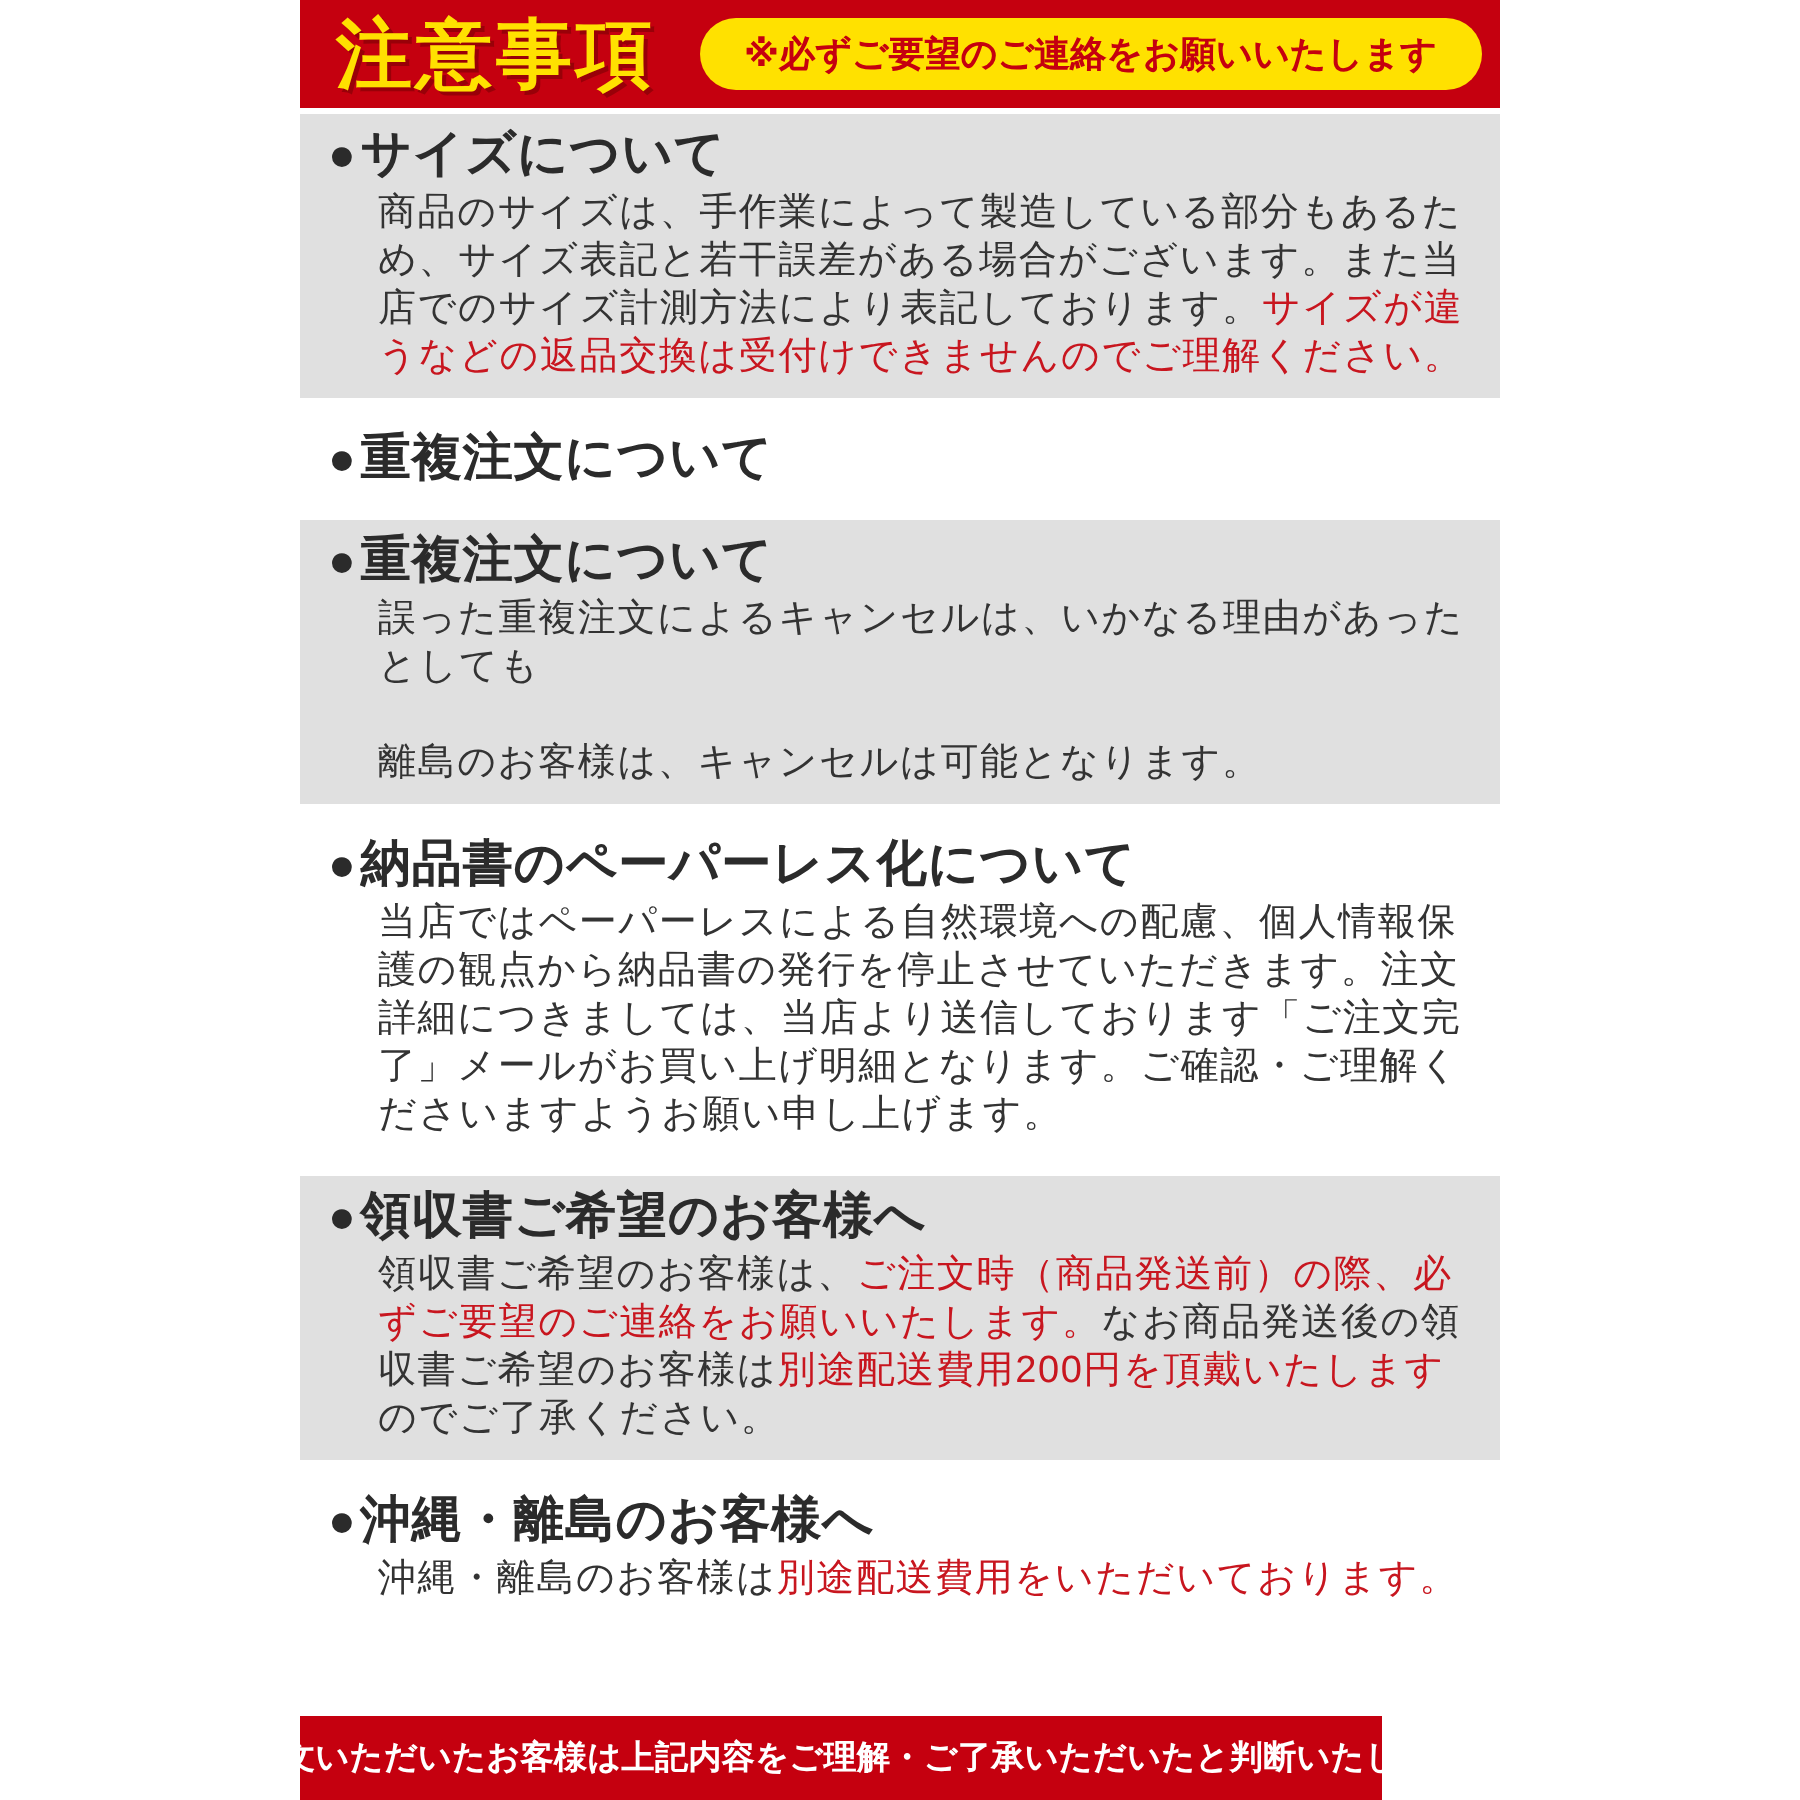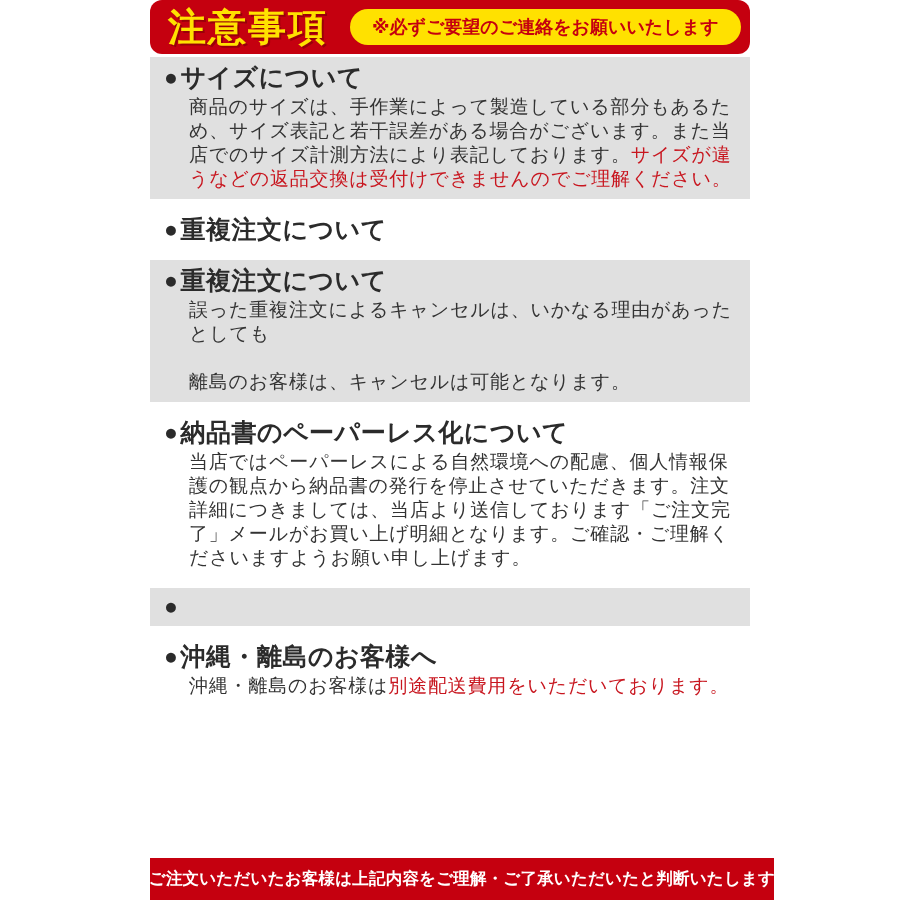--- a/index.html
+++ b/index.html
@@ -16,21 +16,20 @@
   }
   .band { width: 600px; margin: 0 auto; box-sizing: border-box; }
 
   
   .header {
     height: 54px;
     background: var(--band_red);
     display: flex;
     align-items: center;
     padding: 0 20px 0 18px;
-    border-radius: 12px;
   }
   .header-title {
     color: var(--yellow);
     font-size: 38px;
     font-weight: bold;
     letter-spacing: 2px;
     white-space: nowrap;
     text-shadow: 2px 2px 0 rgba(100,0,0,0.45);
   }
   .badge-pill {
@@ -76,21 +75,21 @@
     line-height: 24px;
     letter-spacing: 0.8px;
     color: var(--body_text);
   }
   .section-body .red { color: var(--emphasis_red); }
 
   
   .footer {
     position: absolute;
     left: 150px; bottom: 0;
-    width: 624px; height: 42px;
+    width: 541px; height: 42px;
     background: var(--band_red);
     color: #ffffff;
     font-weight: bold;
     font-size: 16.5px;
     letter-spacing: 0.2px;
     display: flex;
     align-items: center;
     justify-content: center;
     white-space: nowrap;
   }
@@ -134,21 +133,23 @@
       <div class="section-heading">
         <span class="bullet">●</span>
         <span>納品書のペーパーレス化について</span>
       </div>
       <div class="section-body"><span>当店ではペーパーレスによる自然環境への配慮、個人情報保護の観点から納品書の発行を停止させていただきます。注文詳細につきましては、当店より送信しております「ご注文完了」メールがお買い上げ明細となります。ご確認・ご理解くださいますようお願い申し上げます。</span></div>
     </div>
 
     <div class="section gray">
       <div class="section-heading">
         <span class="bullet">●</span>
+        <span>領収書ご希望のお客様へ</span>
       </div>
+      <div class="section-body"><span>領収書ご希望のお客様は、</span><span class="red">ご注文時（商品発送前）の際、必ずご要望のご連絡をお願いいたします。</span><span>なお商品発送後の領収書ご希望のお客様は</span><span class="red">別途配送費用200円を頂戴いたします</span><span>のでご了承ください。</span></div>
     </div>
 
     <div class="section">
       <div class="section-heading">
         <span class="bullet">●</span>
         <span>沖縄・離島のお客様へ</span>
       </div>
       <div class="section-body"><span>沖縄・離島のお客様は</span><span class="red">別途配送費用をいただいております。</span><br><br></div>
     </div>
 

